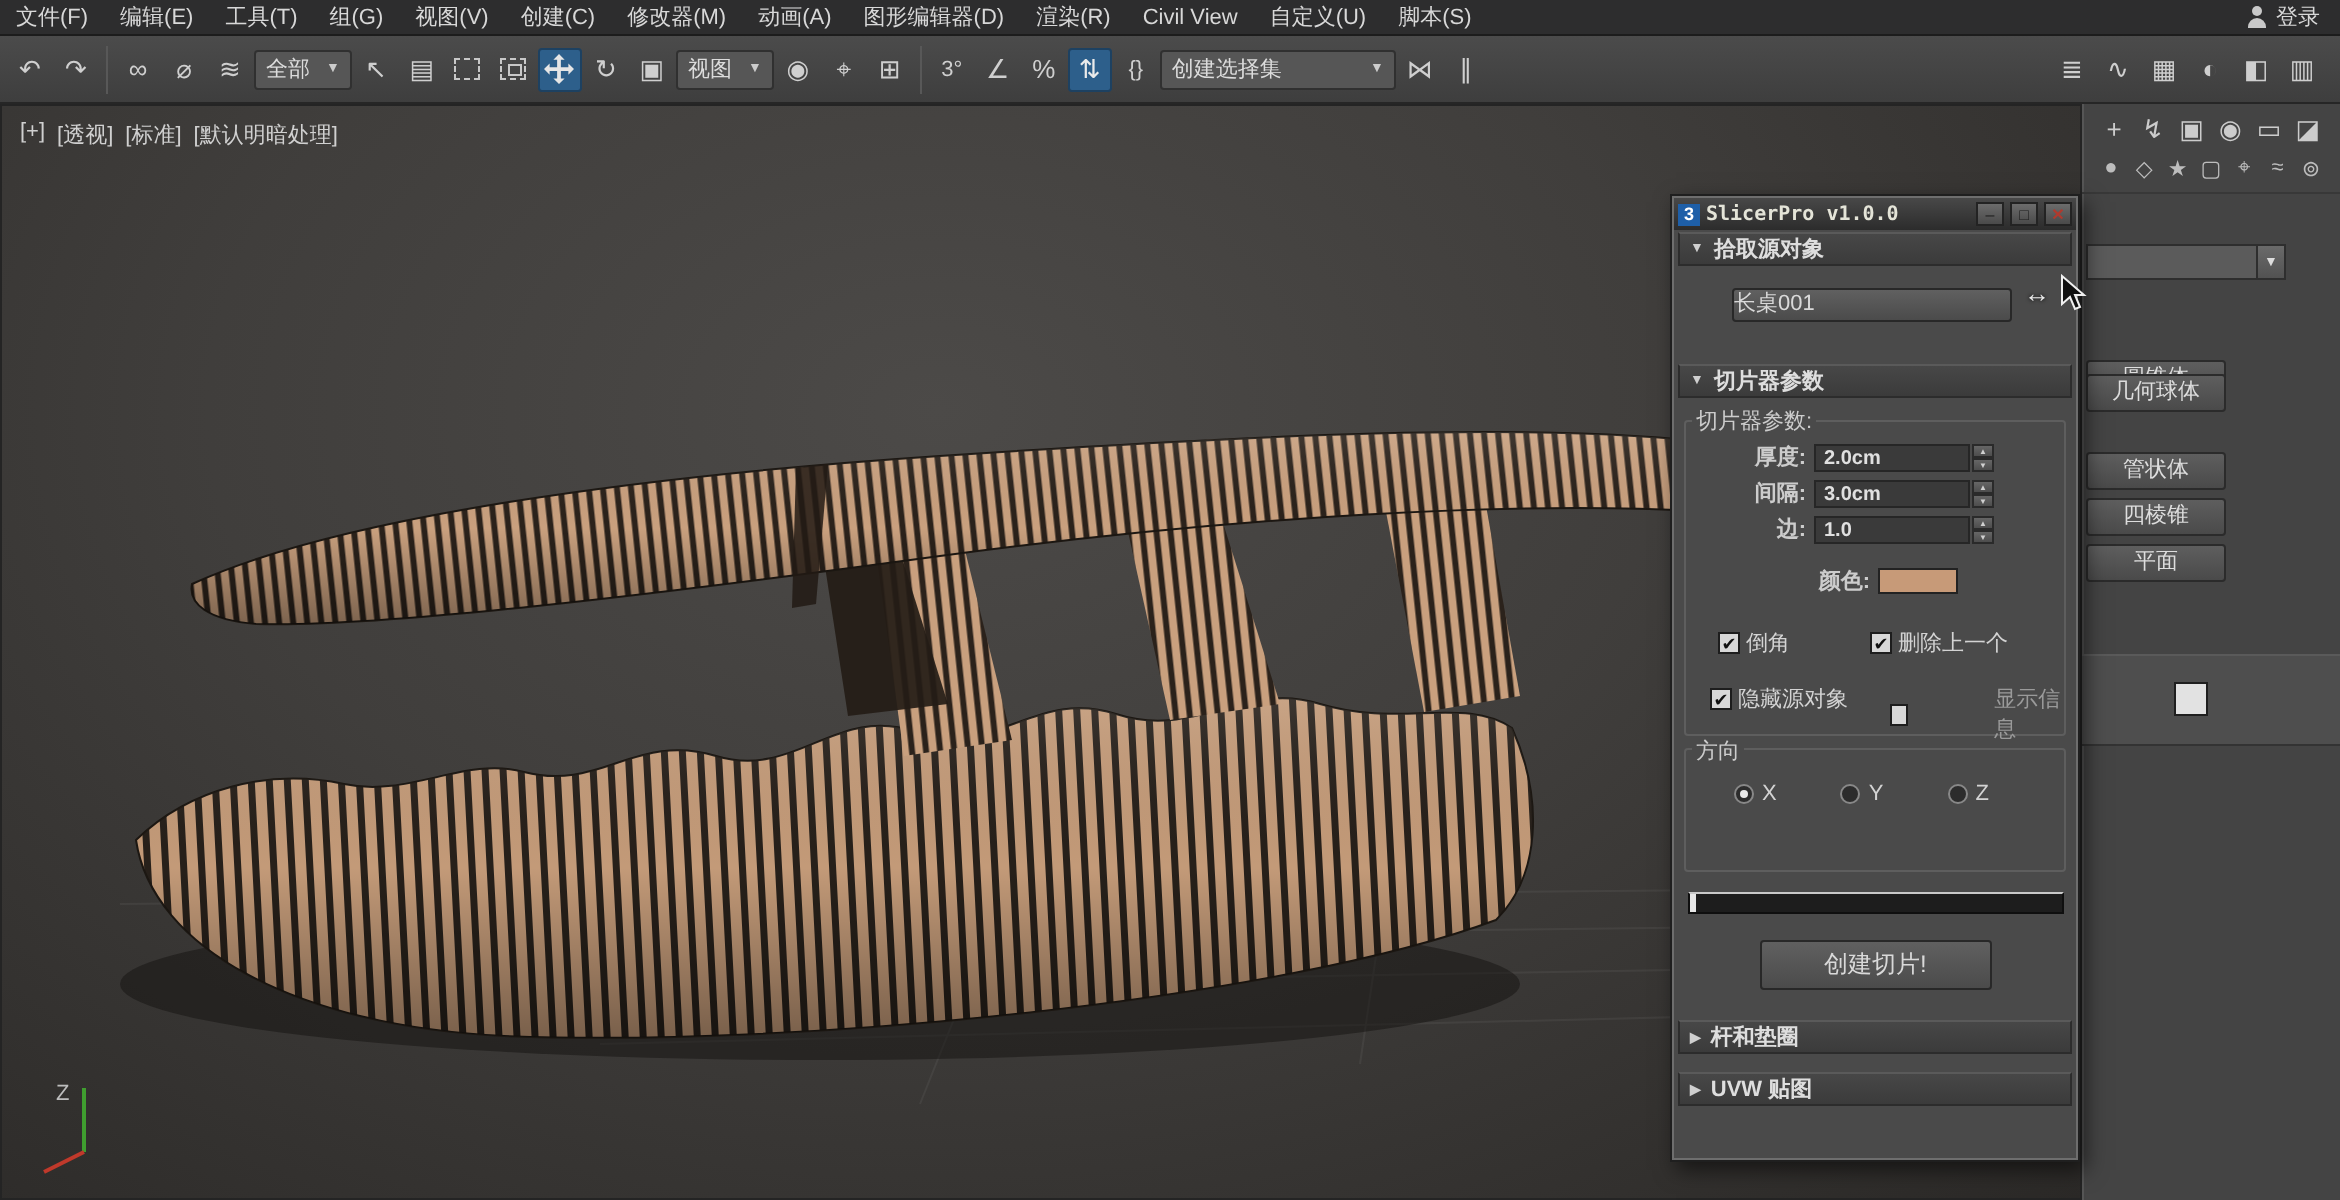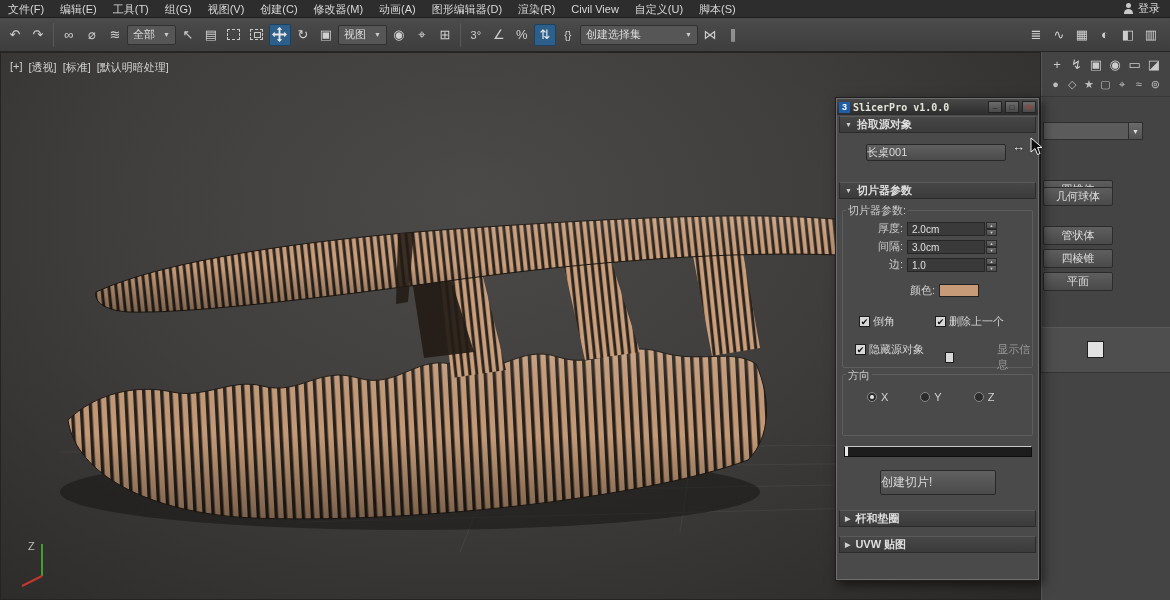--- a/index.html
+++ b/index.html
@@ -80,21 +80,21 @@
     display:flex; align-items:center; gap:5px; padding:0 5px; font-size:11px; font-weight:bold; color:#dedede; }
   .ro-arrow { font-size:7px; color:#cfcfcf; }
   .ro1 { top:18px; } .ro2 { top:84px; } .ro3 { top:412px; } .ro4 { top:438px; }
   .ro-footer { top:462px; font-family:"DejaVu Sans Mono", monospace; font-size:10px; }
 
   .dlg-btn { background:linear-gradient(#606060,#4b4b4b); border:1px solid #282828; border-radius:2px;
     color:#d9d9d9; font-size:11px; }
   #btn-source { position:absolute; left:30px; top:46px; width:140px; height:17px; line-height:15px; }
   #grp-label { position:absolute; left:10px; top:105px; font-size:11px; color:#cccccc; background:#4a4a4a; padding:0 2px; z-index:2; }
   #grp-params { position:absolute; left:6px; top:112px; width:191px; height:158px; border:1px solid #5e5e5e; border-radius:2px; }
-  .spin-row { position:absolute; left:0; width:100%; display:flex; align-items:center; }
+  .spin-row { position:absolute; left:0; width:100%; display:flex; align-items:center;font-weight:bold; }
   .spin-row .lbl { width:60px; text-align:right; font-size:11px; color:#cccccc; margin-right:4px; }
   .spin-field { width:78px; height:14px; background:#3a3a3a; border:1px solid #262626;
     font-size:10px; color:#e0e0e0; padding-left:4px; line-height:13px; }
   .spin-btns { width:11px; height:14px; display:flex; flex-direction:column; margin-left:1px; }
   .spin-btns div { flex:1; background:linear-gradient(#666666,#4d4d4d); border:1px solid #2a2a2a;
     font-size:4px; color:#d0d0d0; display:flex; align-items:center; justify-content:center; }
   .row-thick { top:10px; } .row-space { top:28px; } .row-edge { top:46px; } .row-color { top:72px; }
   #color-swatch { width:40px; height:13px; background:#c79a78; border:1px solid #222222; }
   .cb-row { position:absolute; display:flex; align-items:center; gap:3px; font-size:11px; color:#d3d3d3; }
   .cb-box { width:11px; height:11px; background:#d8d8d8; border:1px solid #1d1d1d; color:#111111;
@@ -108,21 +108,21 @@
   .radio-row { position:absolute; left:0; top:16px; width:100%; display:flex; }
   .radio-opt { display:flex; align-items:center; gap:4px; font-size:11px; color:#d3d3d3; }
   .rx { margin-left:24px; } .ry { margin-left:32px; } .rz { margin-left:32px; }
   .radio { width:10px; height:10px; border-radius:50%; background:#2c2c2c; border:1px solid #888888; position:relative; }
   .radio.sel::after { content:""; position:absolute; left:2px; top:2px; width:4px; height:4px; border-radius:50%; background:#e8e8e8; }
   #btn-helper { position:absolute; left:10px; top:34px; width:169px; height:19px; line-height:17px; }
 
   #progress { position:absolute; left:8px; top:348px; width:188px; height:11px;
     background:#1d1d1d; border:1px solid #0f0f0f; border-top:1px solid #c9c9c9; }
   #progress .fill { width:3px; height:100%; background:#e8e8e8; }
-  #btn-create { position:absolute; left:44px; top:372px; width:116px; height:25px; line-height:23px; font-size:12px; }
+  #btn-create { position:absolute; left:44px; top:372px; width:116px; height:25px; line-height:23px; font-size:12px;padding-left:31px; }
 
   
   #cursor { position:absolute; left:1030px; top:137px; z-index:20; }
   #resize-glyph { position:absolute; left:1012px; top:139px; z-index:20; font-size:13px; color:#e8e8e8; text-shadow:0 0 2px #000; }
 </style>
 </head>
 <body>
 
 <div id="app">
 

